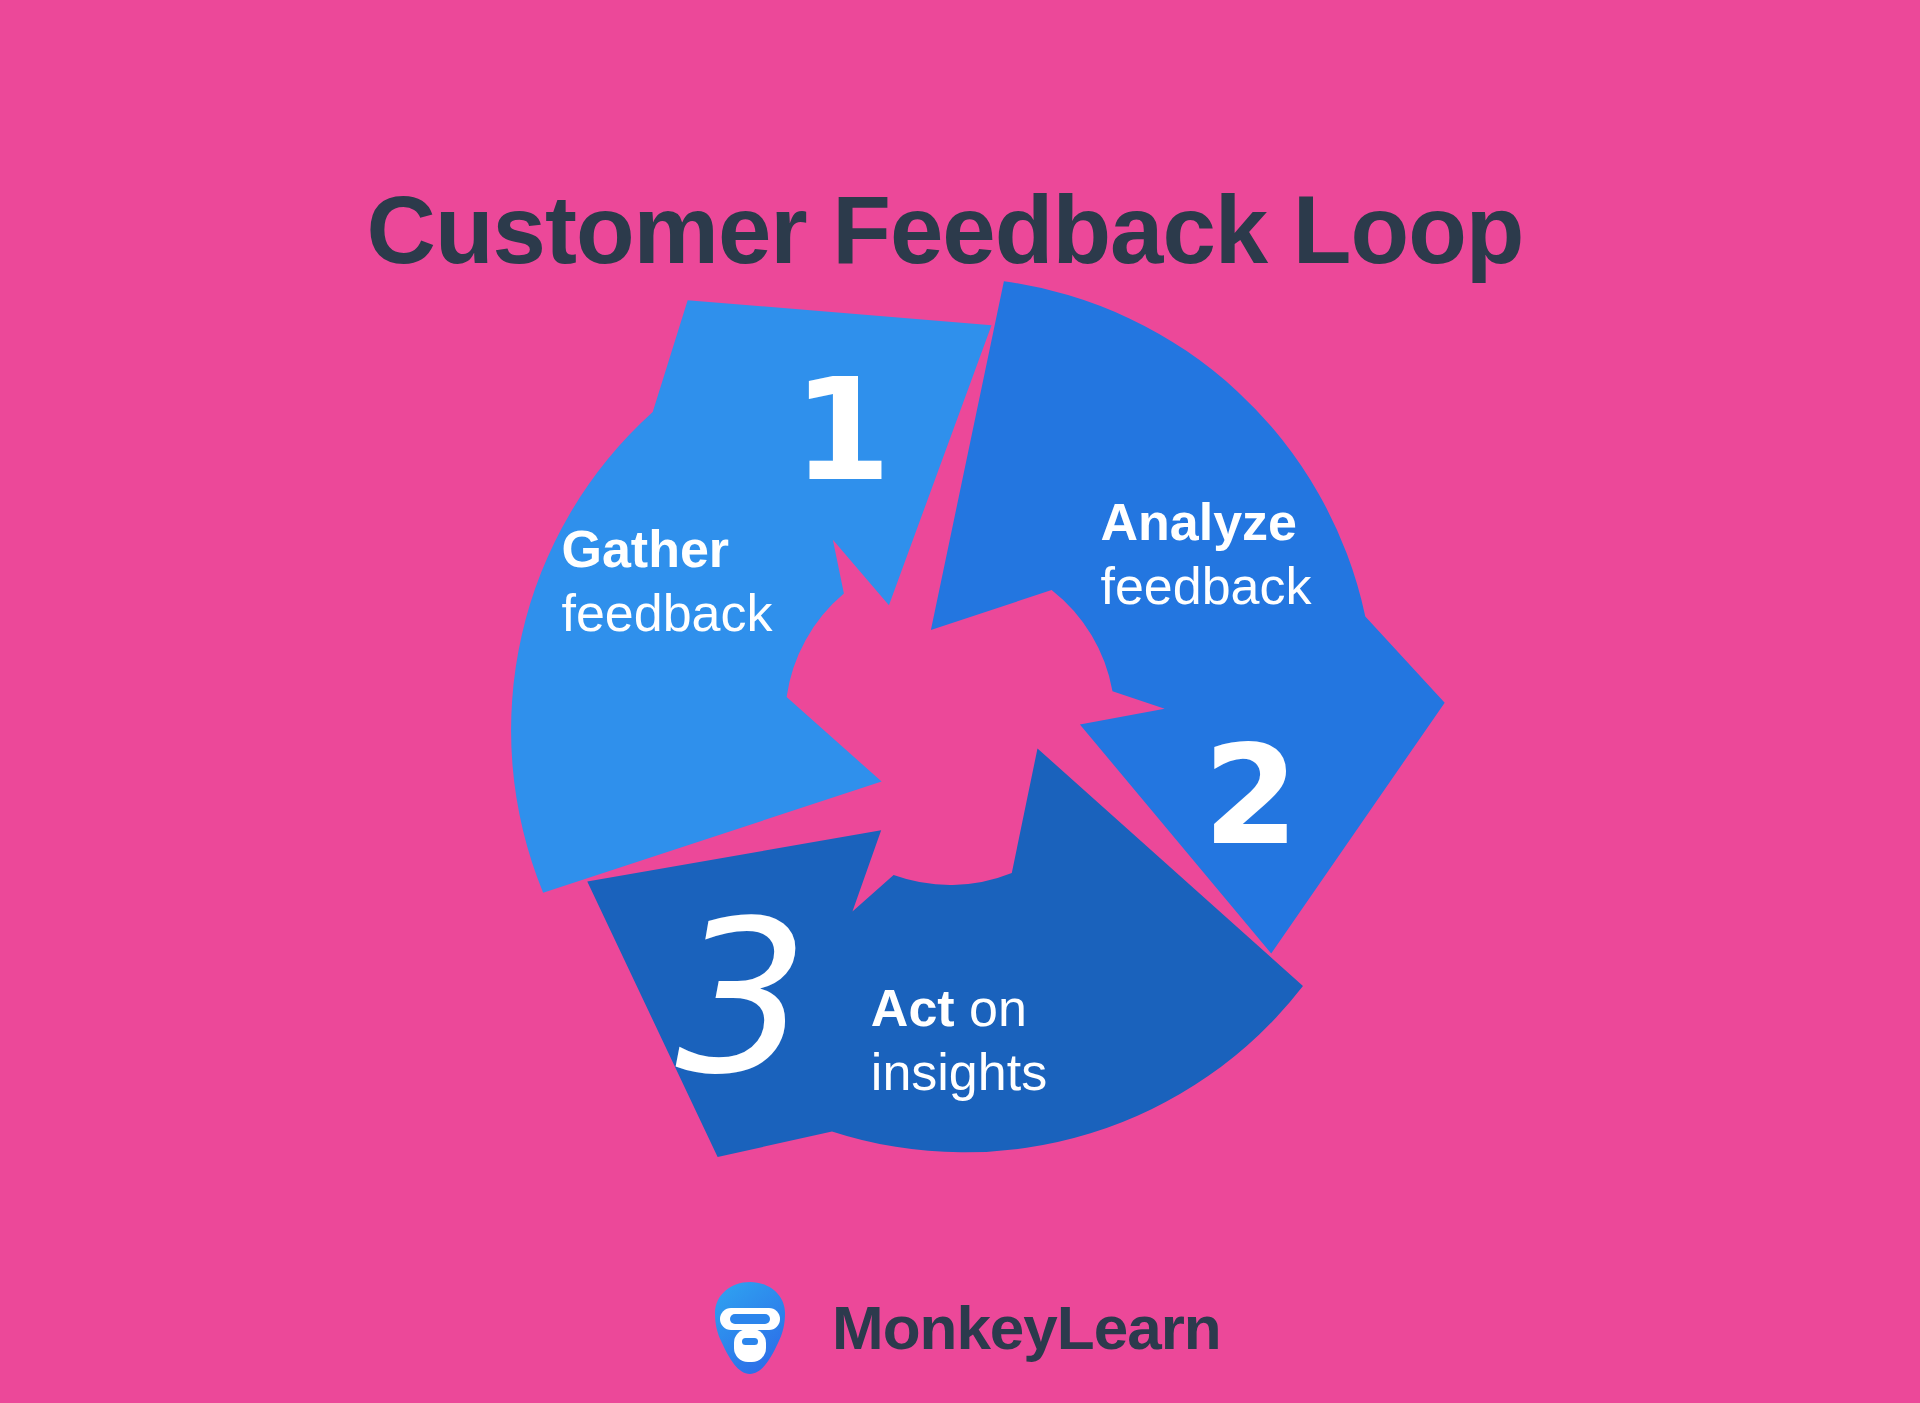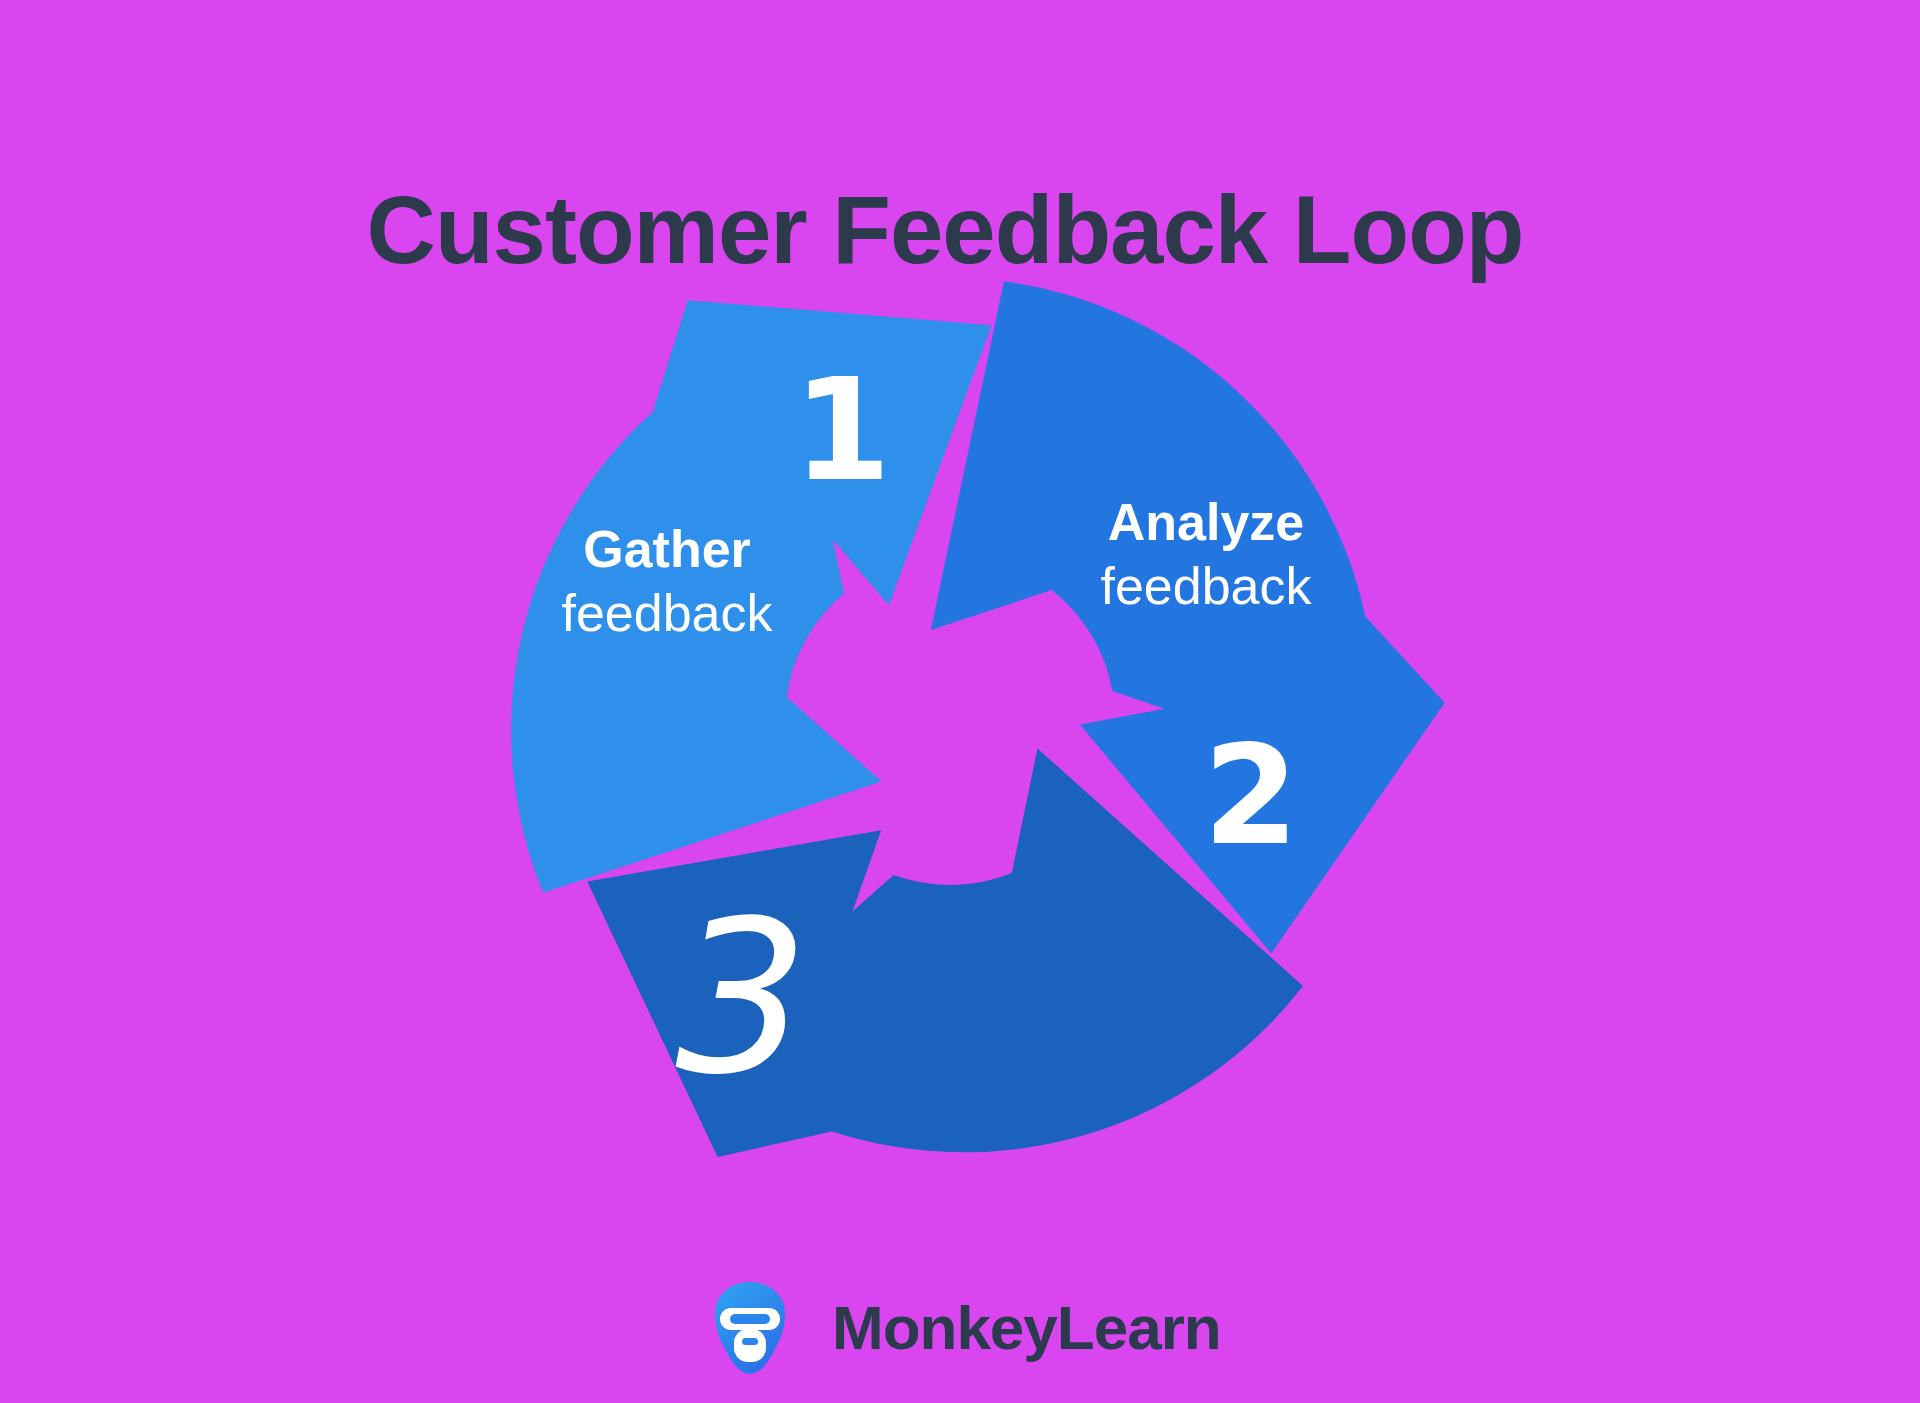--- a/index.html
+++ b/index.html
@@ -1,30 +1,30 @@
 <!DOCTYPE html>
 <html><head>
 <meta charset="utf-8">
 <style>
   html,body{margin:0;padding:0;}
   body{
     width:1920px;height:1403px;background:#ffffff;overflow:hidden;
     font-family:"Liberation Sans", sans-serif;
   }
-  .canvas{position:relative;width:1920px;height:1403px;background:#d946ef;}
+  .canvas{position:relative;width:1920px;height:1403px;background:#ec4899;}
   .page-title{
     position:absolute;left:945px;top:118px;transform:translateX(-50%);
     font-size:96px;font-weight:bold;letter-spacing:-1px;white-space:nowrap;line-height:1;
   }
   .diagram{position:absolute;left:0;top:0;width:1920px;height:1403px;}
   .num{font-family:"DejaVu Sans", sans-serif;font-weight:bold;text-anchor:middle;}
   .num-three{font-weight:normal;font-style:oblique;}
   .step-label{
     position:absolute;transform:translate(-50%,-50%);
-    text-align:center;font-size:52px;line-height:64px;white-space:nowrap;
+    text-align:left;font-size:52px;line-height:64px;white-space:nowrap;
   }
   .step-label b{font-weight:bold;}
   .brand{position:absolute;left:708px;top:1280px;display:flex;align-items:center;gap:40px;}
   .brand-name{font-size:62px;font-weight:bold;letter-spacing:-1px;line-height:1;}
 </style>
 </head>
 <body>
 
 <div class="canvas">
 
@@ -43,20 +43,24 @@
   <div class="step-label" style="left: 667px; top: 581px; color: rgb(255, 255, 255);">
     <div><b>Gather</b><span></span></div>
     <div>feedback</div>
   </div>
 
   <div class="step-label" style="left: 1206px; top: 554px; color: rgb(255, 255, 255);">
     <div><b>Analyze</b><span></span></div>
     <div>feedback</div>
   </div>
 
+  <div class="step-label" style="left: 959px; top: 1040px; color: rgb(255, 255, 255);">
+    <div><b>Act</b><span> on</span></div>
+    <div>insights</div>
+  </div>
 
   <div class="brand">
     <svg width="84" height="96" viewBox="0 0 84 96">
       <defs>
         <linearGradient id="mkgrad" x1="0" y1="0" x2="0.6" y2="1">
           <stop offset="0" stop-color="#2FA5F1"></stop>
           <stop offset="1" stop-color="#2C6FE8"></stop>
         </linearGradient>
       </defs>
       <path fill="url(#mkgrad)" d="M42,2 C23,2 7,15 7,33 C7,44 9,53 14,63 C21,78 30,94 42,94 C54,94 63,78 70,63 C75,53 77,44 77,33 C77,15 61,2 42,2 Z"></path>

